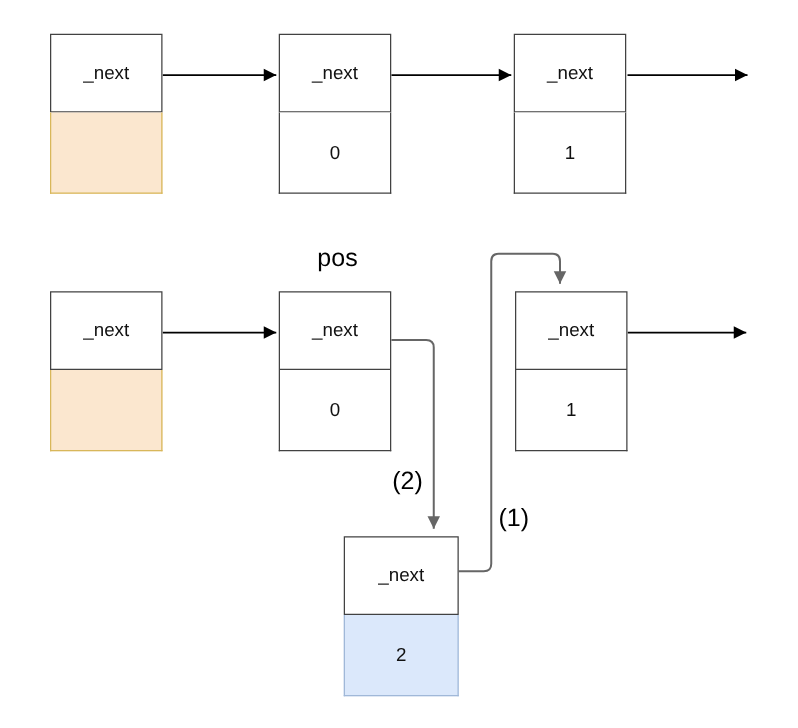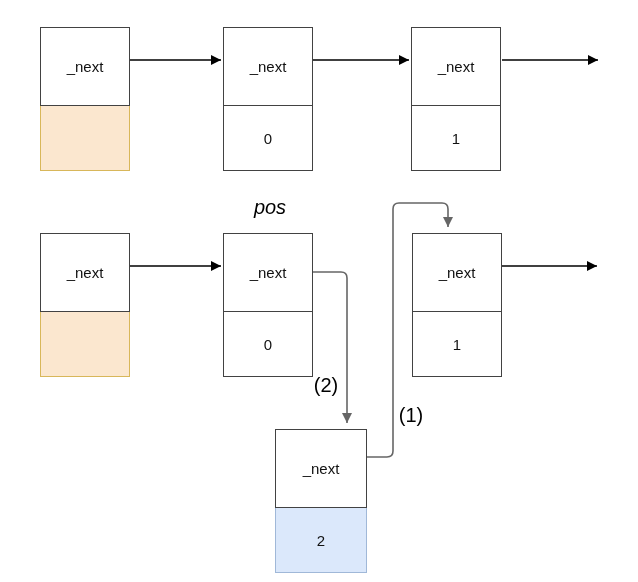--- a/index.html
+++ b/index.html
@@ -21,21 +21,21 @@
     width: 638px; height: 582px;
   }
   
   .node {
     position: absolute;
     width: 90px;
   }
   .cell {
     box-sizing: border-box;
     width: 100%;
-    height: 79px;
+    height: 63px;
     display: flex;
     align-items: center;
     justify-content: center;
     font-size: 15px;
     color: var(--text, #111111);
     background: #ffffff;
     border: 1px solid var(--box-border, #424242);
   }
   .cell.val {
     height: 65px;
@@ -58,21 +58,21 @@
   .p-bot-n1   { left: 412px; top: 233px; }
   .p-new      { left: 275px; top: 429px; width: 92px; }
   
   .lbl {
     position: absolute;
     transform: translateX(-50%);
     font-size: 20px;
     color: #000000;
     white-space: nowrap;
   }
-  .lbl-pos   { left: 270px; top: 196px; font-style: italic; }
+  .lbl-pos   { left: 270px; top: 196px; }
   .lbl-step2 { left: 326px; top: 374px; }
   .lbl-step1 { left: 411px; top: 404px; }
   
   svg { display: block; }
   .a {
     stroke: var(--arrow, #000000);
     stroke-width: 1.4;
     fill: none;
   }
   .c {

